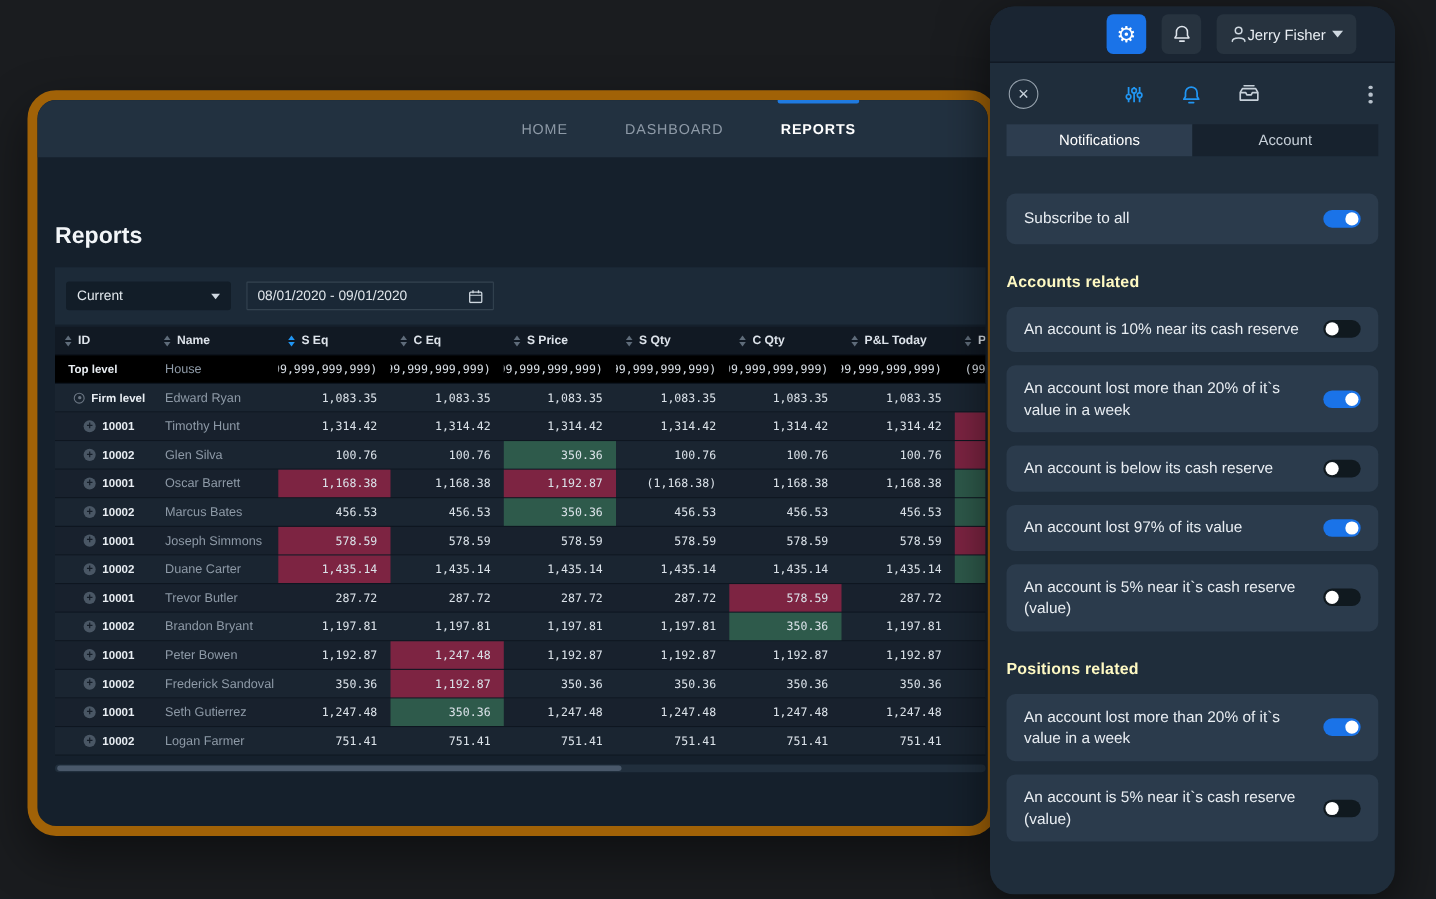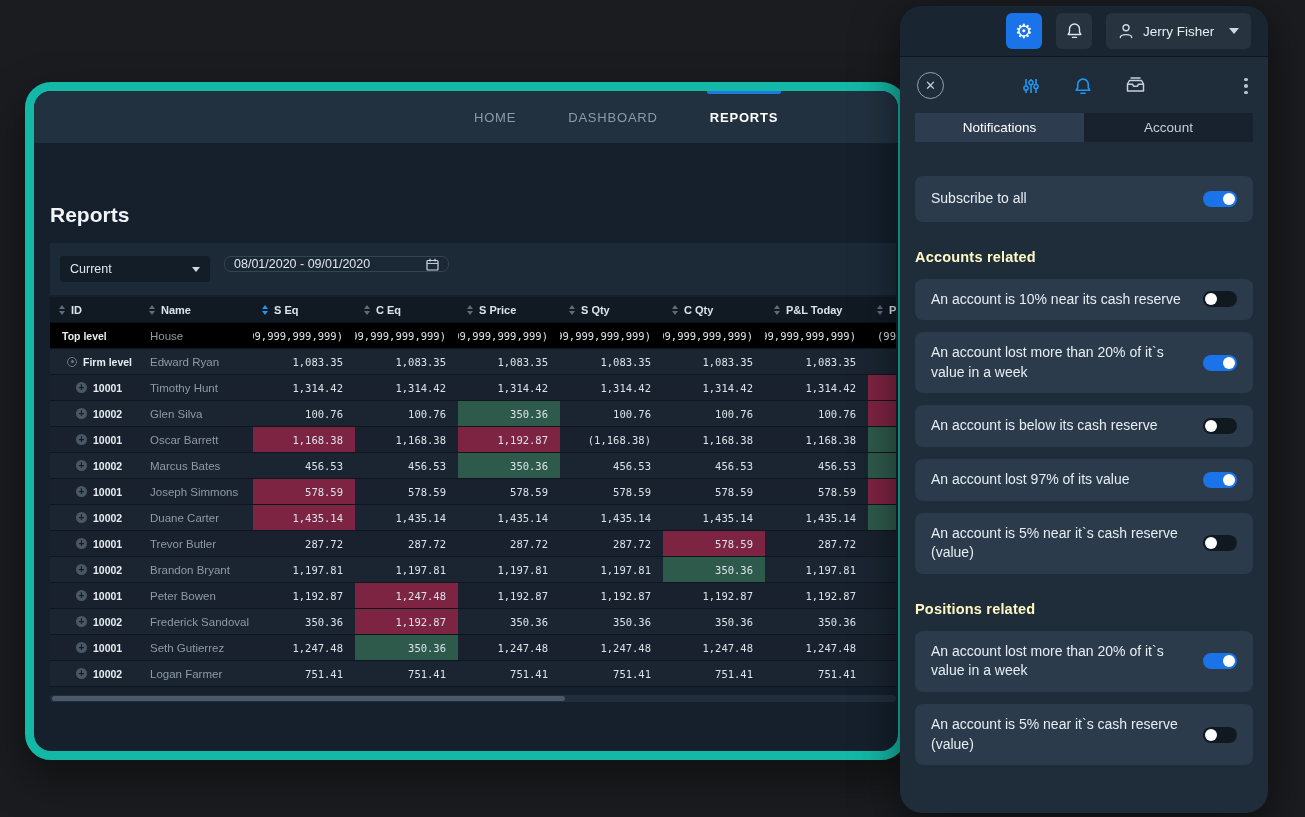--- a/index.html
+++ b/index.html
@@ -2,35 +2,35 @@
 <html><head>
 <meta charset="utf-8">
 <style>
   *{margin:0;padding:0;box-sizing:border-box}
   html,body{width:1305px;height:817px;overflow:hidden}
   body{background:#1a1c1f;font-family:"Liberation Sans",sans-serif;position:relative}
   .stage{position:absolute;inset:0}
 
   
   .window{position:absolute;left:25px;top:82px;width:882px;height:678px;
-    border:9px solid #14b8a6;border-radius:26px;background:#15202c;
+    border:9px solid #a16207;border-radius:26px;background:#15202c;
     box-shadow:0 18px 45px rgba(0,0,0,.45);overflow:hidden}
   .navbar{position:relative;height:52px;background:#223140;display:flex;align-items:center;
     padding-left:440px;gap:52px}
   .nav-item{position:relative;height:100%;display:flex;align-items:center;
     font-size:13px;letter-spacing:.8px;color:#8e9aa7;cursor:pointer;white-space:nowrap}
   .nav-item.active{color:#fff;font-weight:bold}
   .nav-item.active .bar{position:absolute;top:0;left:-3px;right:-3px;height:3px;background:#1f7ae0;border-radius:0 0 2px 2px}
   .page-title{position:absolute;left:16px;top:112px;font-size:21px;font-weight:bold;color:#f2f5f8}
   .toolbar{position:absolute;left:16px;top:152px;width:846px;height:52px;background:#1c2a38}
   .select{position:absolute;left:10px;top:13px;width:150px;height:26px;background:#121d28;border-radius:3px;
     display:flex;align-items:center;padding:0 10px;font-size:12.5px;color:#e1e7ec;cursor:pointer}
   .select .caret{margin-left:auto;width:0;height:0;border-left:4.5px solid transparent;border-right:4.5px solid transparent;border-top:5px solid #cfd8e0}
-  .daterange{position:absolute;left:174px;top:13px;width:225px;height:16px;background:#1a2836;
-    border:1px solid #344350;border-radius:7px;display:flex;align-items:center;padding:0 9px;
+  .daterange{position:absolute;left:174px;top:13px;width:225px;height:26px;background:#1a2836;
+    border:1px solid #344350;border-radius:1px;display:flex;align-items:center;padding:0 9px;
     font-size:12.5px;color:#dfe5ea;cursor:pointer}
   .daterange svg{margin-left:auto}
 
   
   .tablewrap{position:absolute;left:16px;top:206px;width:846px;overflow:hidden}
   .tr{display:flex;height:26px;border-bottom:1px solid #0e1620}
   .th-row{background:#111923;border-bottom:1px solid #0b1119}
   .td,.th{flex:none;display:flex;align-items:center;overflow:hidden;white-space:nowrap}
   .c0{width:90px}.c1{width:113px}.c2{width:102px}.c3{width:103px}.c4{width:102px}
   .c5{width:103px}.c6{width:102px}.c7{width:103px}.c8{width:28px}
@@ -61,21 +61,21 @@
 
   
   .panel{position:absolute;left:900px;top:6px;width:368px;height:807px;border-radius:22px;
     background:#1f2d3b;box-shadow:0 12px 45px rgba(0,0,0,.55);overflow:hidden}
   .panel-top{height:51px;background:#1a2532;border-bottom:1px solid #0d151e;
     display:flex;align-items:center;gap:14px;padding-left:106px}
   .sqbtn{width:36px;height:36px;border-radius:6px;background:#27333f;display:flex;align-items:center;
     justify-content:center;cursor:pointer;flex:none}
   .sqbtn.blue{background:#1a73e8}
   .gear-glyph{font-family:"DejaVu Sans",sans-serif;font-size:20px;color:#fff;line-height:1}
-  .userbtn{height:36px;border-radius:6px;background:#27333f;display:flex;align-items:center;gap:9px;
+  .userbtn{height:36px;border-radius:6px;background:#27333f;display:flex;align-items:center;
     padding:0 12px;cursor:pointer}
   .userbtn .uname{font-size:13.5px;color:#e9eef3}
   .userbtn .caret{width:0;height:0;border-left:5px solid transparent;border-right:5px solid transparent;border-top:6px solid #cfd8e0;margin-left:6px}
   .iconrow{position:relative;height:40px;margin-top:10px}
   .closebtn{position:absolute;left:17px;top:5px;width:27px;height:27px;border:1.5px solid #96a2ad;border-radius:50%;
     color:#c7d1da;font-size:13px;display:flex;align-items:center;justify-content:center;cursor:pointer}
   .centericons{position:absolute;left:118px;top:6px;display:flex;gap:26px;align-items:center}
   .centericons .ibox{width:26px;height:26px;display:flex;align-items:center;justify-content:center;cursor:pointer}
   .kebab{position:absolute;right:12px;top:6px;width:20px;height:26px;display:flex;flex-direction:column;
     gap:3px;align-items:center;justify-content:center;cursor:pointer}

